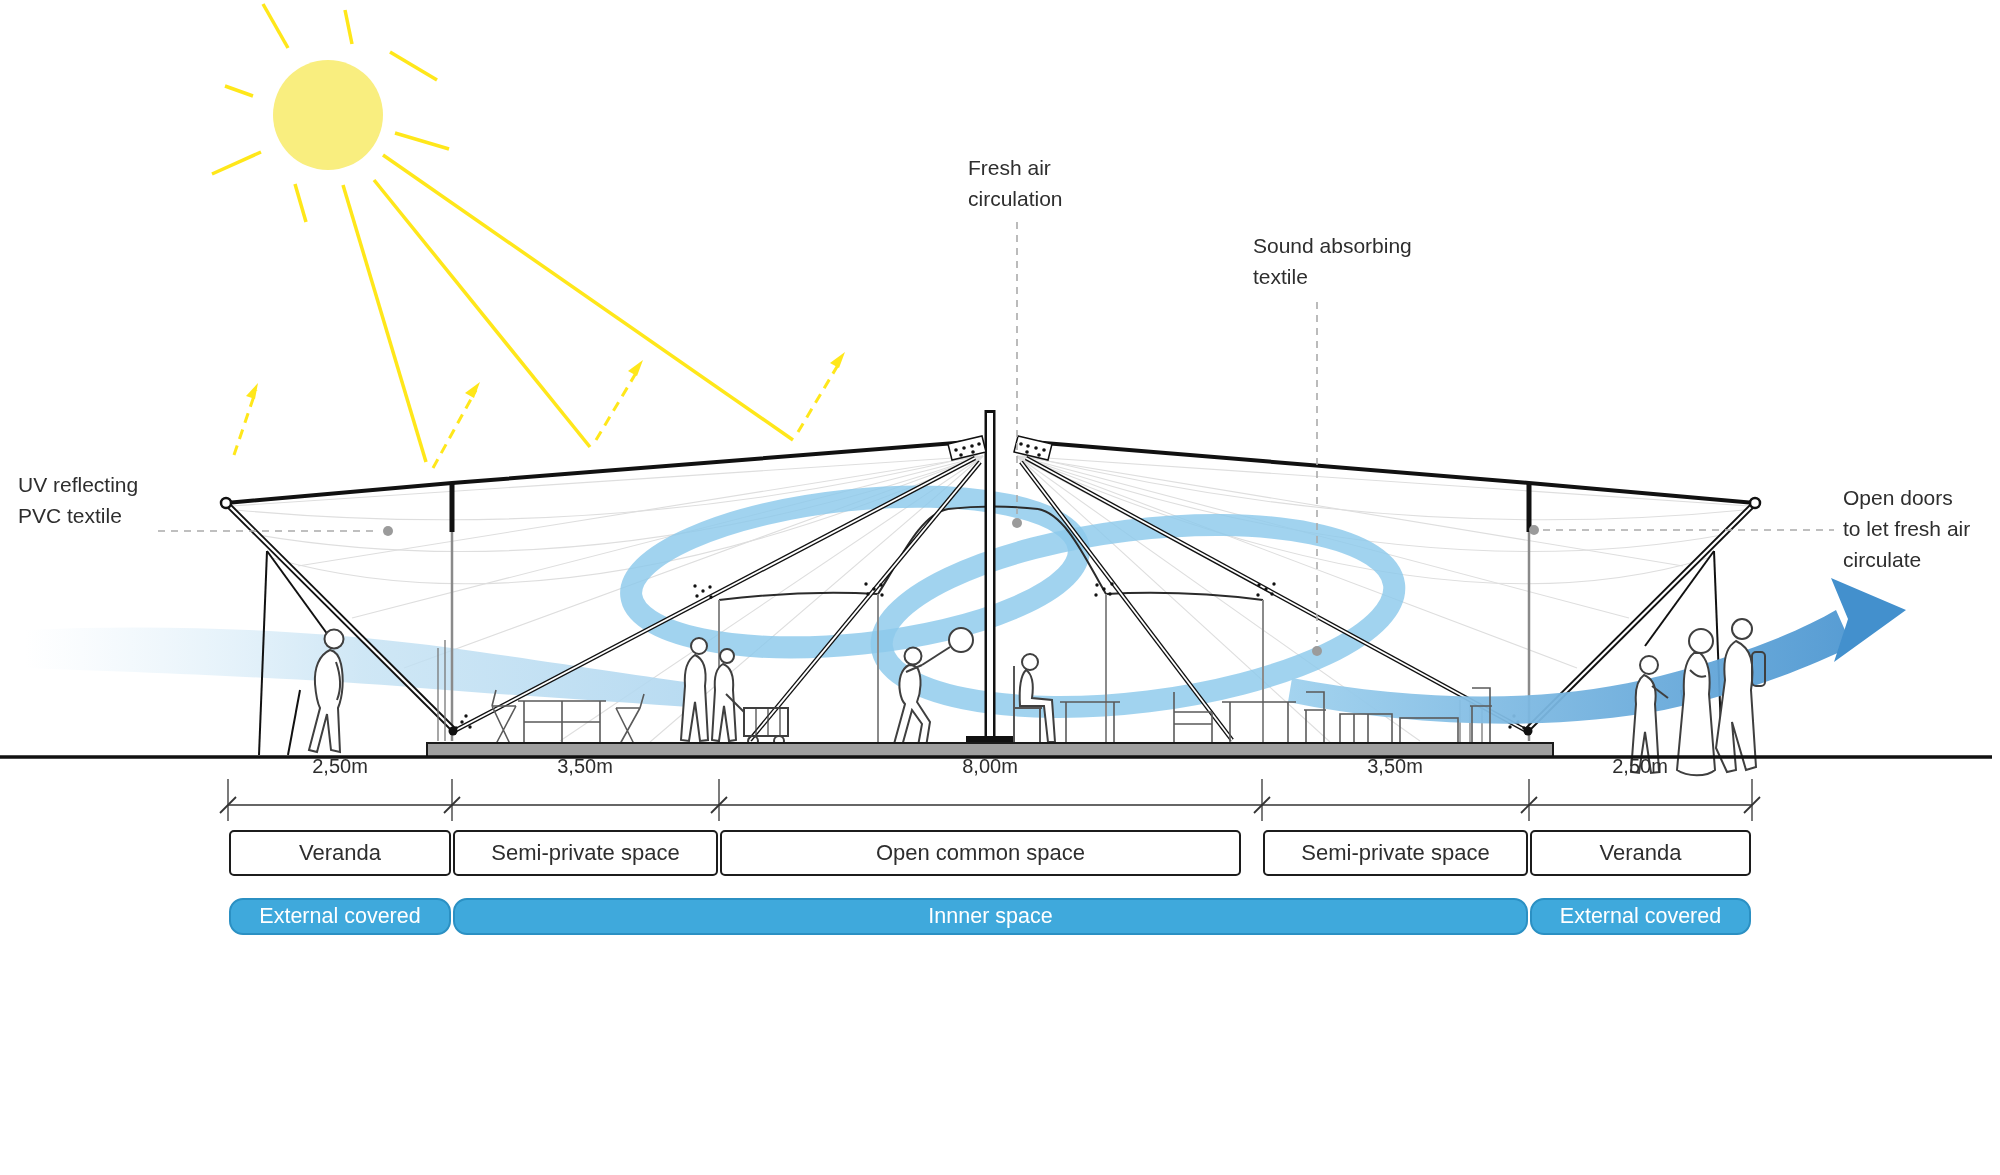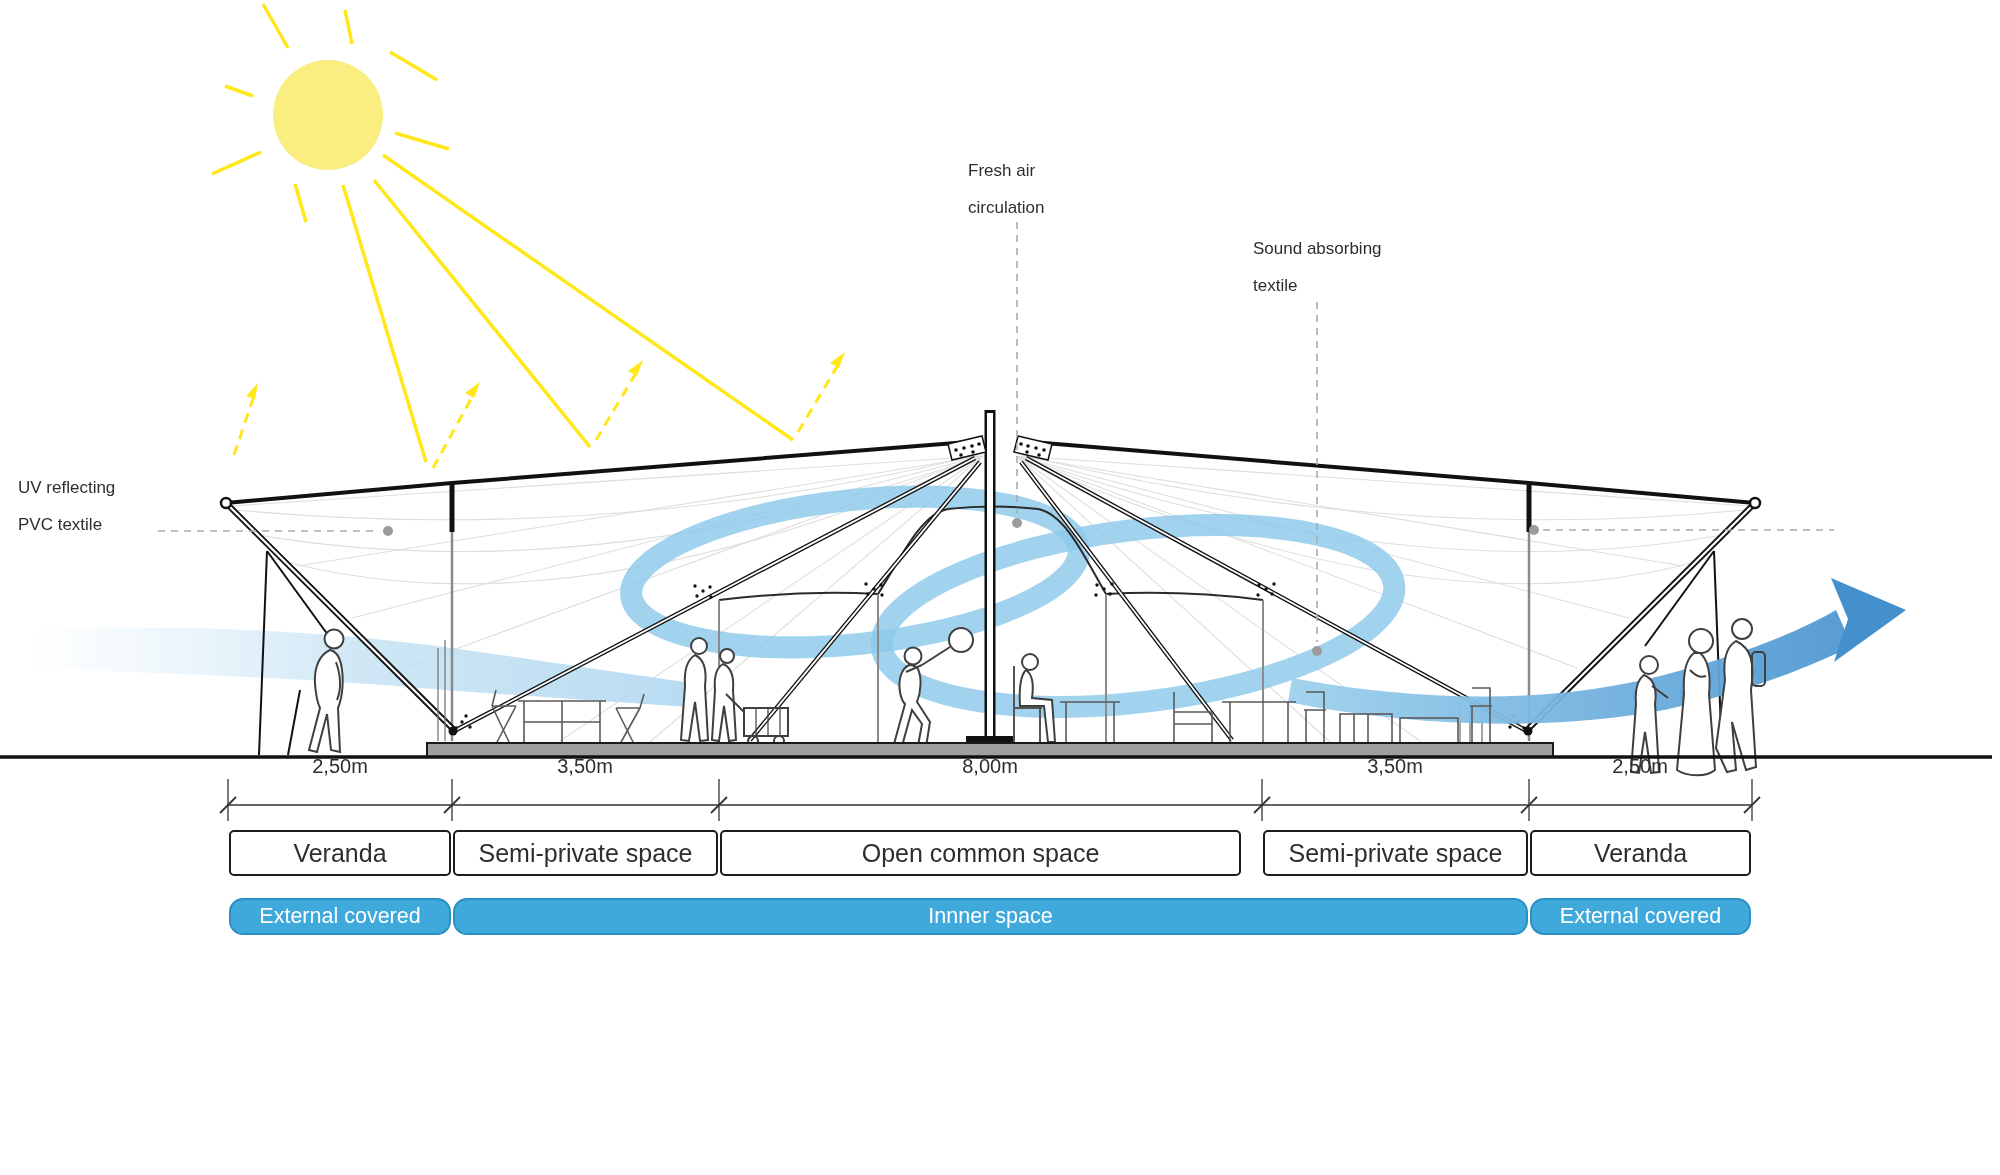--- a/index.html
+++ b/index.html
@@ -1,26 +1,26 @@
 <!DOCTYPE html>
 <html style="--zone-bar: #3fa9dc; --airflow: #8cc9eb; --arrow: #4390cd; --sun: #f9ee7f; --ray: #ffe71a; --text: #2e2e2e;"><head>
 <meta charset="utf-8">
 <style>
   html,body{margin:0;padding:0;background:#fff;}
   #stage{position:relative;width:2000px;height:1175px;background:#fff;overflow:hidden;
          font-family:"Liberation Sans", sans-serif;}
   #drawing{position:absolute;left:0;top:0;}
-  .ann{position:absolute;font-size:17px;line-height:37px;color:var(--text,#2e2e2e);
+  .ann{position:absolute;font-size:21px;line-height:31px;color:var(--text,#2e2e2e);
        white-space:pre-line;}
   .dim{position:absolute;top:755px;transform:translateX(-50%);font-size:20px;
        color:var(--text,#2b2b2b);}
   .space-box{position:absolute;top:830px;height:46px;background:#fff;
        border:2px solid #1c1c1c;border-radius:5px;box-sizing:border-box;
        display:flex;align-items:center;justify-content:center;
-       font-size:25px;color:var(--text,#2e2e2e);}
+       font-size:22px;color:var(--text,#2e2e2e);}
   .zone-bar{position:absolute;top:898px;height:37px;background:var(--zone-bar,#3fa9dc);
        border:2px solid #2b90c3;border-radius:14px;box-sizing:border-box;
        display:flex;align-items:center;justify-content:center;
        font-size:21.5px;color:#fff;}
 </style>
 </head>
 <body>
 
 <div id="stage">
 
@@ -328,20 +328,23 @@
     </g>
   </g>
 </svg>
 
 <div class="ann" style="left:18px;top:469px;">UV reflecting
 PVC textile</div>
 <div class="ann" style="left:968px;top:152px;">Fresh air
 circulation</div>
 <div class="ann" style="left:1233px;top:230px;margin-left:20px;">Sound absorbing
 textile</div>
+<div class="ann" style="left:1843px;top:482px;">Open doors
+to let fresh air
+circulate</div>
 
 <div class="dim" style="left:340px;">2,50m</div>
 <div class="dim" style="left:585px;">3,50m</div>
 <div class="dim" style="left:990px;">8,00m</div>
 <div class="dim" style="left:1395px;">3,50m</div>
 <div class="dim" style="left:1640px;">2,50m</div>
 
 <div class="space-box" style="left:229px;width:222px;">Veranda</div>
 <div class="space-box" style="left:453px;width:265px;">Semi-private space</div>
 <div class="space-box" style="left:720px;width:521px;">Open common space</div>

